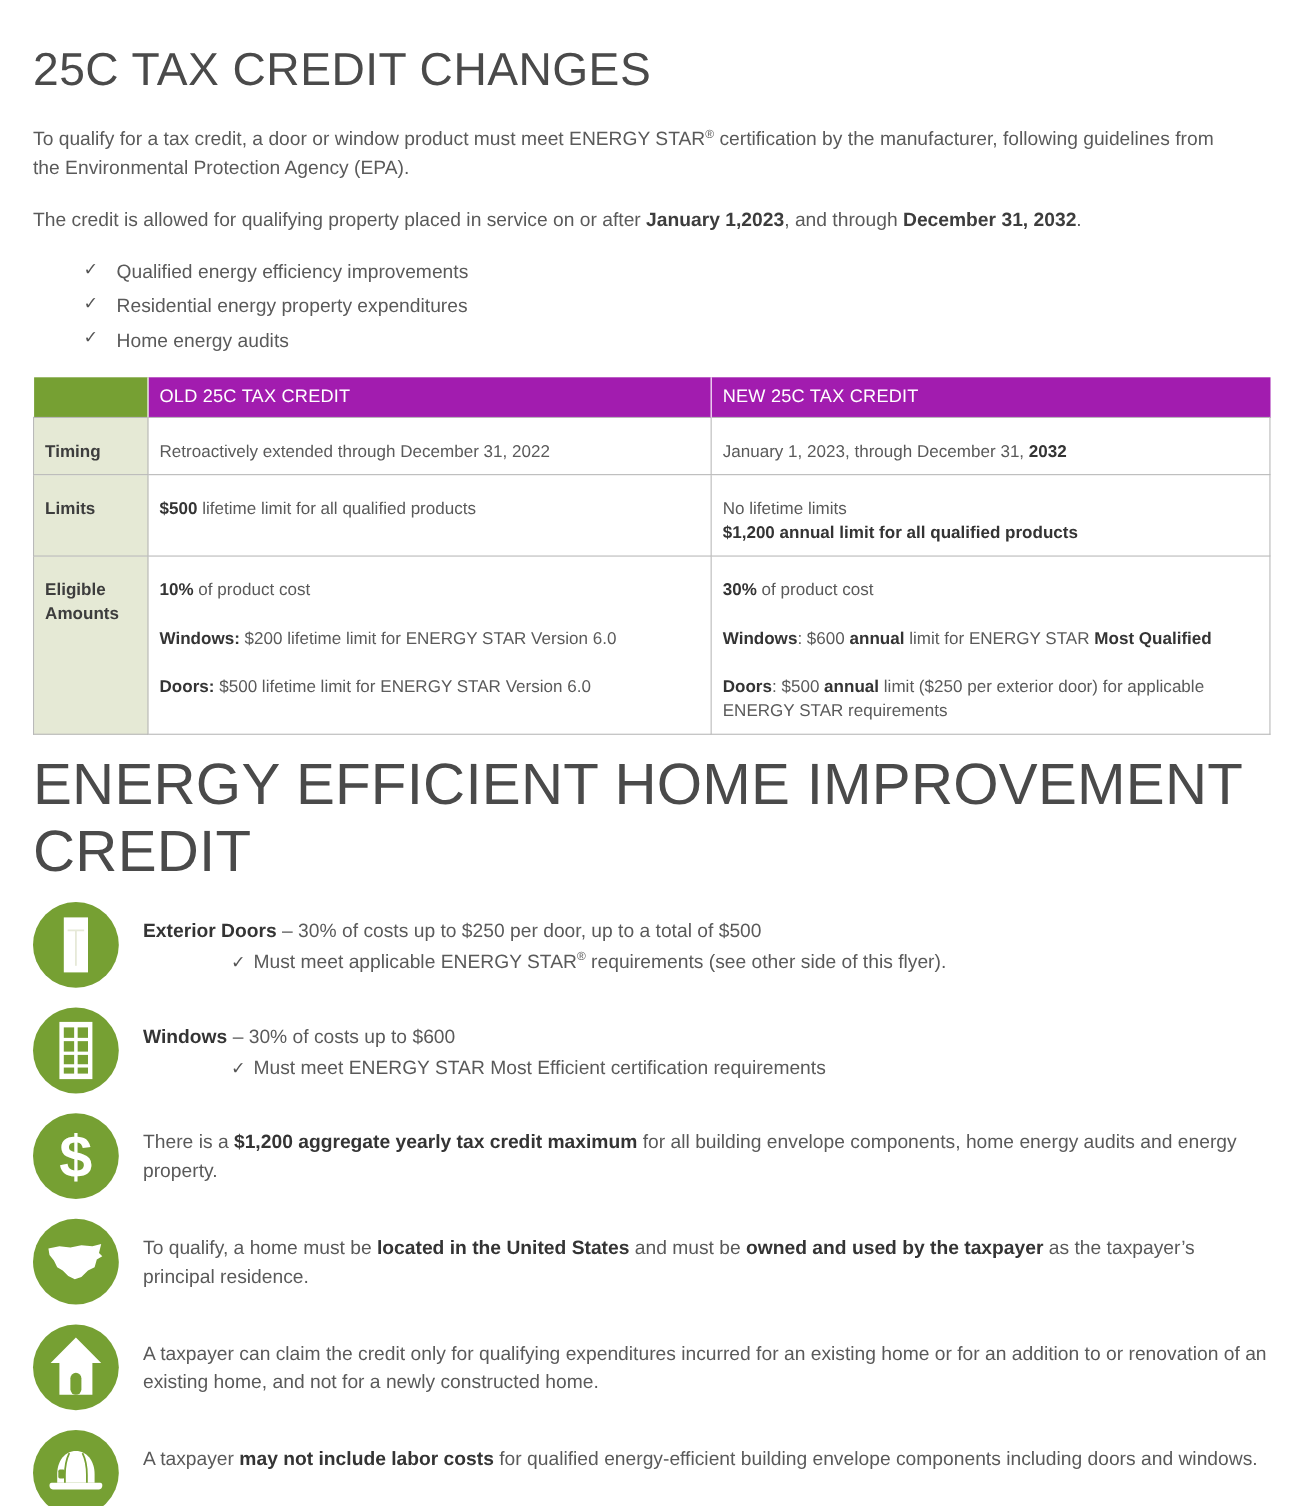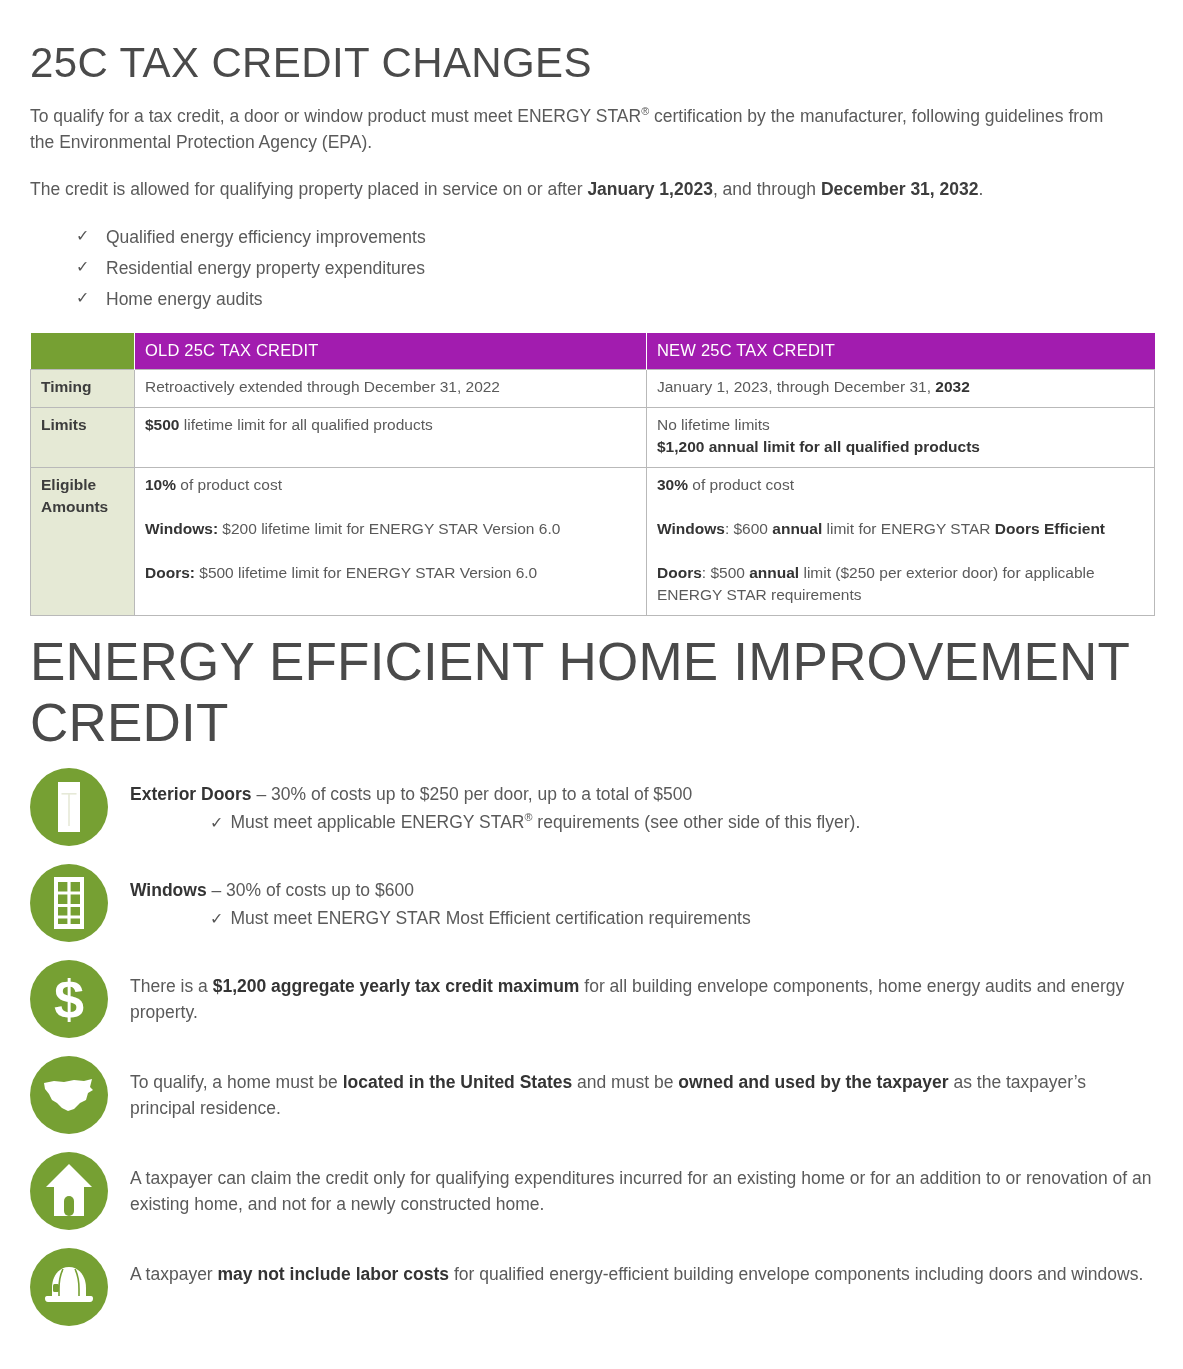--- a/index.html
+++ b/index.html
@@ -44,21 +44,21 @@
     padding-bottom: 10px;
     line-height: 1.15;
   }
 
   
   .intro {
     font-size: 17.5px;
     line-height: 1.5;
     color: #5a5a5a;
     max-width: 1090px;
-    margin-top: 17px;
+    margin-top: 27px;
   }
   .intro p { margin: 0 0 20px 0; }
   .intro b { color: #3d3d3d; font-weight: bold; }
   sup { font-size: 0.62em; vertical-align: super; line-height: 0; }
 
   
   ul.checklist {
     list-style: none;
     margin: 4px 0 0 0;
     padding: 0 0 0 46px;
@@ -99,21 +99,21 @@
     font-weight: 400;
     font-size: 16.5px;
     text-align: left;
     padding: 8px 10px 9px 10px;
     border-left: 1px solid #ffffff;
     letter-spacing: 0.2px;
   }
   table.credit-table td {
     border: 1px solid #b9b9b9;
     vertical-align: top;
-    padding: 6px 10px 9px 10px;
+    padding: 20px 10px 9px 10px;
     line-height: 1.42;
   }
   table.credit-table td.rowhdr {
     background: #e5e9d5;
     font-weight: bold;
     color: #3d3d3d;
     font-size: 15.5px;
     border-color: #b9b9b9;
   }
   table.credit-table td b { color: #343434; font-weight: bold; }
@@ -210,21 +210,21 @@
         <td>
           <div><b>10%</b><span> of product cost</span></div>
           <div class="cell-gap"></div>
           <div><b>Windows:</b><span> $200 lifetime limit for ENERGY STAR Version 6.0</span></div>
           <div class="cell-gap"></div>
           <div><b>Doors:</b><span> $500 lifetime limit for ENERGY STAR Version 6.0</span></div>
         </td>
         <td>
           <div><b>30%</b><span> of product cost</span></div>
           <div class="cell-gap"></div>
-          <div><b>Windows</b><span>: $600 </span><b>annual</b><span> limit for ENERGY STAR </span><b>Doors Efficient</b></div>
+          <div><b>Windows</b><span>: $600 </span><b>annual</b><span> limit for ENERGY STAR </span><b>Most Qualified</b></div>
           <div class="cell-gap"></div>
           <div><b>Doors</b><span>: $500 </span><b>annual</b><span> limit ($250 per exterior door) for applicable ENERGY STAR requirements</span></div>
         </td>
       </tr>
     </tbody>
   </table>
 
   <h1 class="section-title">ENERGY EFFICIENT HOME IMPROVEMENT CREDIT</h1>
 
   <div class="benefits">

